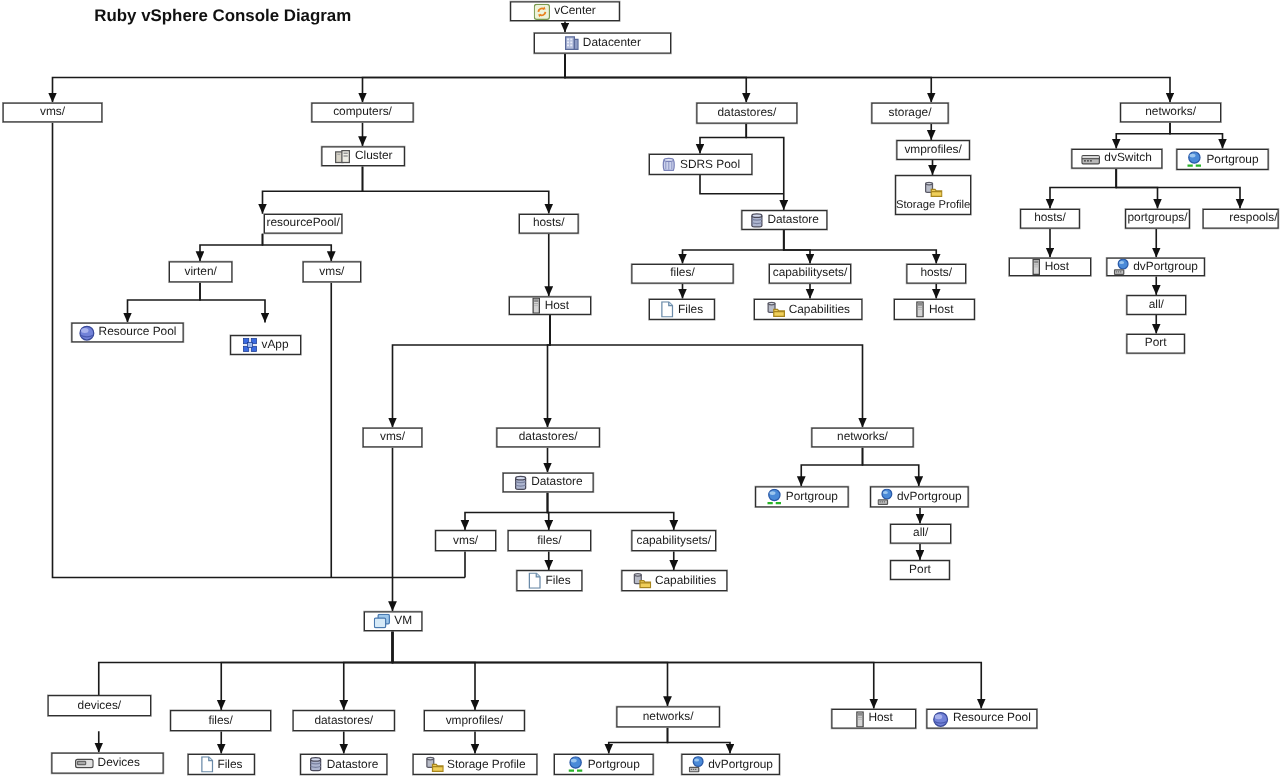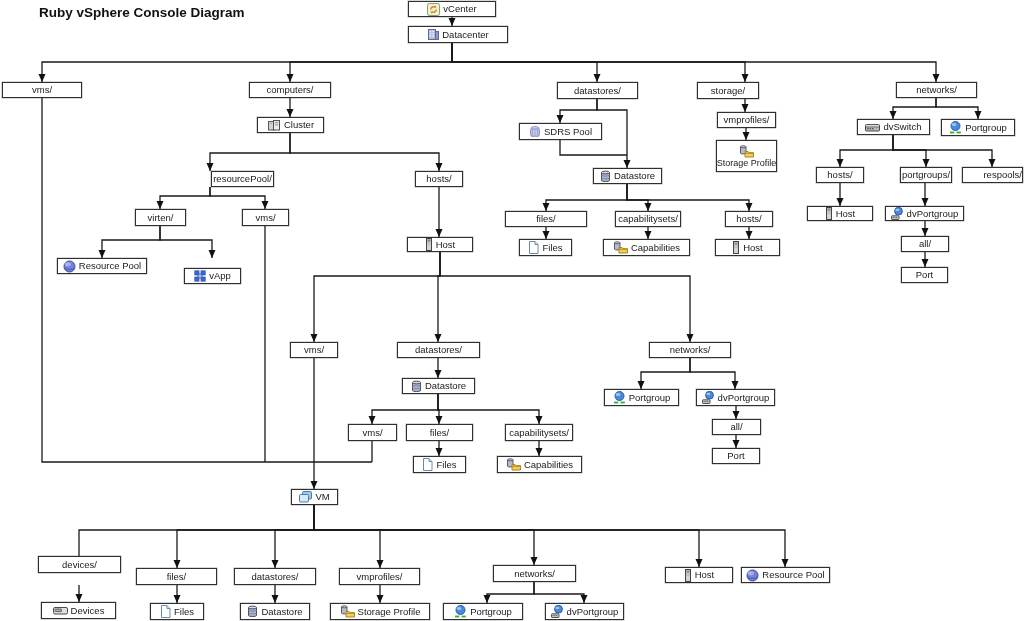--- a/index.html
+++ b/index.html
@@ -1,18 +1,18 @@
 <!DOCTYPE html>
 <html><head>
 <meta charset="utf-8">
 <style>
   html,body{margin:0;padding:0;background:#ffffff;}
   #stage{position:relative;width:1024px;height:621px;background:#ffffff;overflow:hidden;
          font-family:"Liberation Sans", sans-serif;}
-  #title{position:absolute;left:39px;top:4px;width:230px;text-align:left;color:#111;}
+  #title{position:absolute;left:51px;top:4px;width:230px;text-align:right;color:#111;}
   #title .t1{font-size:13.5px;font-weight:bold;line-height:17px;}
   #title .t2{font-size:13.5px;font-weight:bold;line-height:17px;}
   #edges{position:absolute;left:0;top:0;width:1024px;height:621px;}
   .node{position:absolute;box-sizing:border-box;border:1px solid #2f2f2f;background:#fff;
         display:flex;align-items:center;justify-content:center;gap:3px;
         font-size:9.5px;color:#1a1a1a;white-space:nowrap;
         box-shadow:0 0 0 0.4px rgba(60,60,60,.5);}
   .node .icon{display:flex;align-items:center;justify-content:center;line-height:0;}
   .node .lbl{line-height:1;}
   .node.vert{flex-direction:column;gap:1px;justify-content:center;font-size:9px;}
@@ -102,21 +102,21 @@
           <svg width="13" height="13" viewBox="0 0 14 14">
             <rect x="0.5" y="0.5" width="13" height="13" rx="2" fill="#edf3da" stroke="#7a9a50"></rect>
             <path d="M4 7a3 3 0 0 1 5-2.2" fill="none" stroke="#e8821e" stroke-width="1.6"></path>
             <path d="M10 7a3 3 0 0 1-5 2.2" fill="none" stroke="#e8821e" stroke-width="1.6"></path>
             <path d="M9.2 2.4l1 2.5-2.5-.3z" fill="#e8821e"></path>
             <path d="M4.8 11.6l-1-2.5 2.5.3z" fill="#e8821e"></path>
           </svg>
         </span>
         <span class="lbl">vCenter</span>
       </div>
-      <div class="node obj" style="left: 408px; top: 26px; width: 100px; height: 17px;">
+      <div class="node obj" style="left: 427px; top: 26px; width: 110px; height: 17px;">
         <span class="icon">
           <svg width="12" height="13" viewBox="0 0 12 13">
             <rect x="1.5" y="1.5" width="7" height="10" fill="#b4bedc" stroke="#5a6a9a"></rect>
             <rect x="8.5" y="3.5" width="3" height="8" fill="#8e9cc4" stroke="#5a6a9a"></rect>
             <g fill="#e8ecf8">
               <rect x="2.6" y="2.8" width="1.6" height="1.4"></rect>
               <rect x="5.2" y="2.8" width="1.6" height="1.4"></rect>
               <rect x="2.6" y="5.2" width="1.6" height="1.4"></rect>
               <rect x="5.2" y="5.2" width="1.6" height="1.4"></rect>
               <rect x="2.6" y="7.6" width="1.6" height="1.4"></rect>
@@ -453,21 +453,21 @@
       <div class="node obj" style="left: 741px; top: 567px; width: 89px; height: 16px;">
         <span class="icon">
           <svg width="13" height="13" viewBox="0 0 13 13">
             <circle cx="6.5" cy="6.5" r="5.5" fill="#7282d8" stroke="#3a4a9a"></circle>
             <ellipse cx="4.8" cy="4.3" rx="3" ry="2" fill="#a8b2ec"></ellipse>
             <path d="M1.6 8.2c2.2 1.6 7.6 1.6 9.8 0" stroke="#4a5ab0" fill="none"></path>
           </svg>
         </span>
         <span class="lbl">Resource Pool</span>
       </div>
-      <div class="node obj" style="left: 41px; top: 602px; width: 75px; height: 17px; align-items: center;">
+      <div class="node obj" style="left: 41px; top: 602px; width: 90px; height: 17px; align-items: center;">
         <span class="icon">
           <svg width="15" height="9" viewBox="0 0 15 9">
             <rect x="0.5" y="1.5" width="14" height="6.5" rx="1.5" fill="#e0e0e0" stroke="#4a4a4a"></rect>
             <rect x="2" y="3" width="6.5" height="2.6" rx="0.5" fill="#a8a8a8" stroke="#666"></rect>
           </svg>
         </span>
         <span class="lbl">Devices</span>
       </div>
       <div class="node obj" style="left: 150px; top: 603px; width: 54px; height: 17px;">
         <span class="icon">

